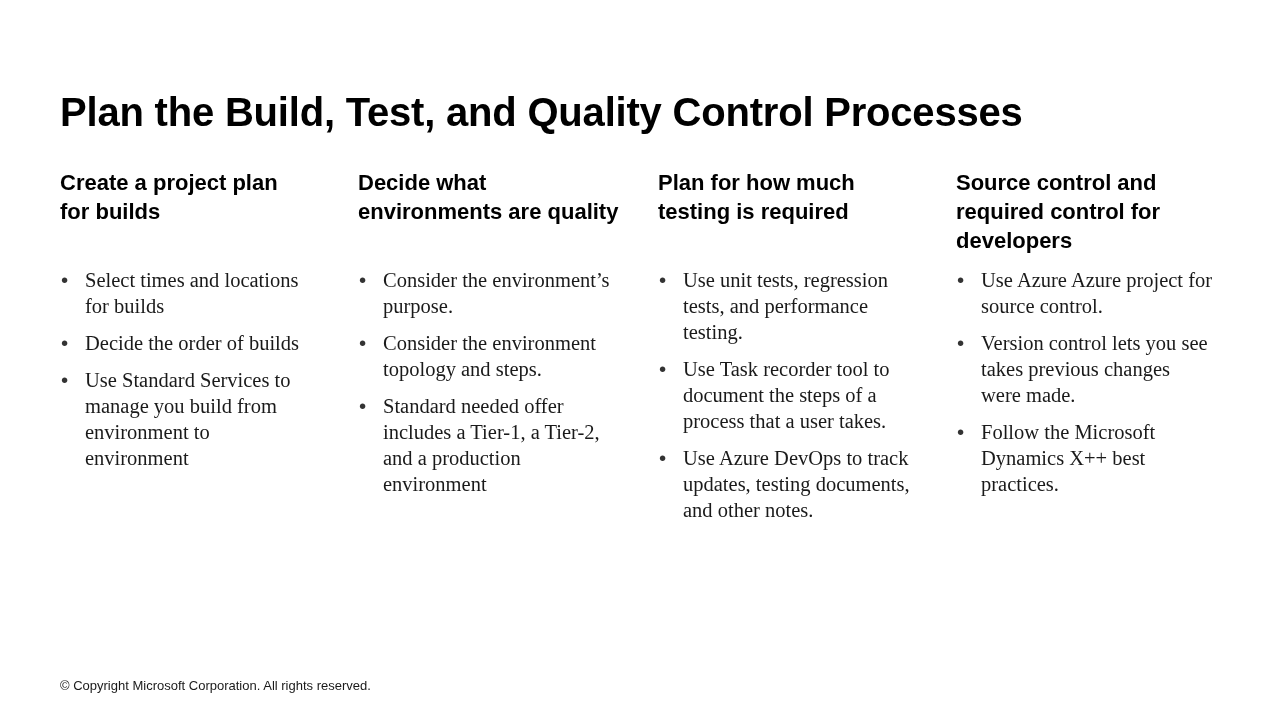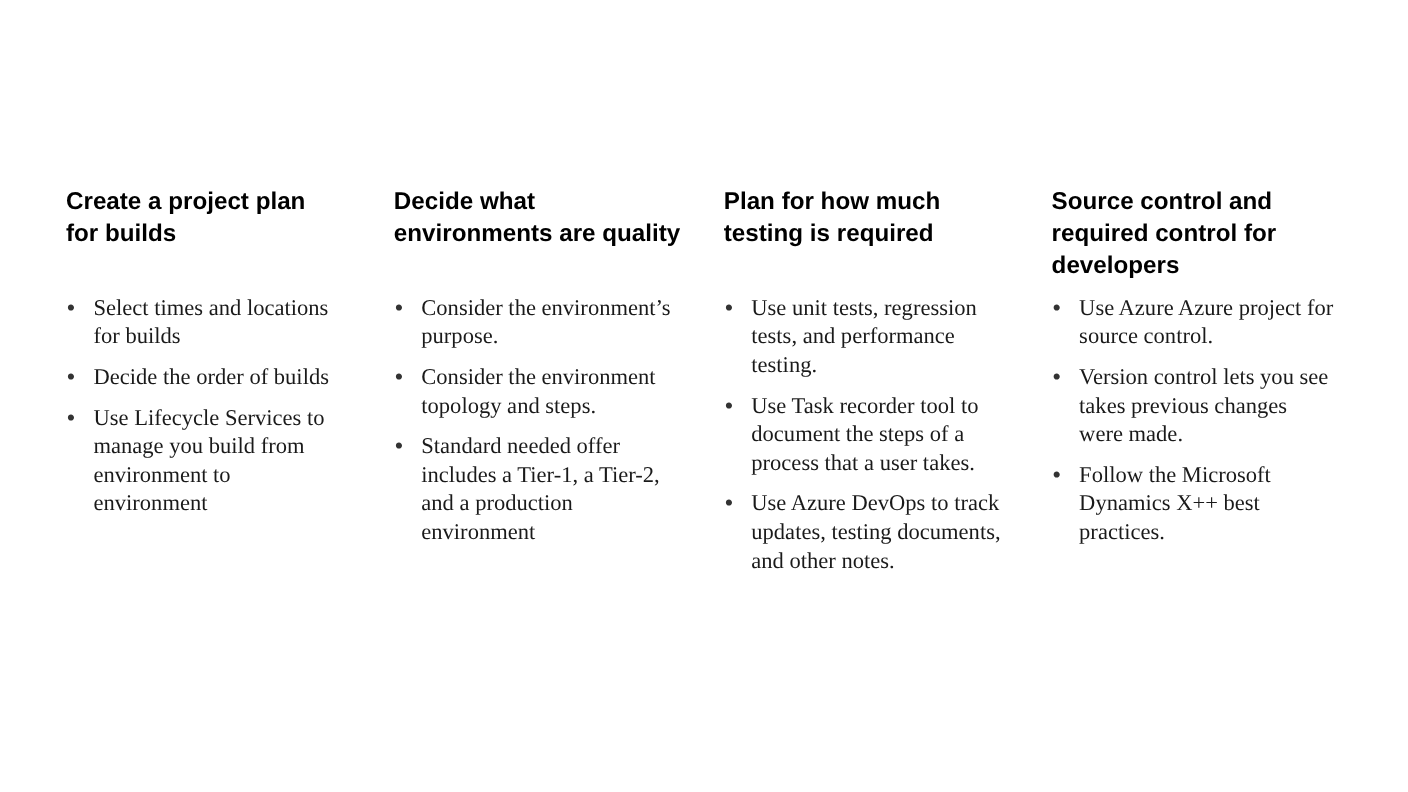--- a/index.html
+++ b/index.html
@@ -112,37 +112,38 @@
     font-weight: 400;
     color: #1a1a1a;
     white-space: nowrap;
   }
 </style>
 </head>
 <body>
 
 <div class="slide">
 
+  <h1 class="slide-title">Plan the Build, Test, and Quality Control Processes</h1>
 
   <div class="columns">
 
     <div class="column col-0">
       <h2 class="col-heading">Create a project plan for builds</h2>
       <ul class="bullets">
         <li class="bullet-item">
           <span class="bullet-dot">•</span>
           <span class="bullet-text">Select times and locations for builds</span>
         </li>
         <li class="bullet-item">
           <span class="bullet-dot">•</span>
           <span class="bullet-text">Decide the order of builds</span>
         </li>
         <li class="bullet-item">
           <span class="bullet-dot">•</span>
-          <span class="bullet-text">Use Lifecycle Services to manage you build from environment to environment</span>
+          <span class="bullet-text">Use Standard Services to manage you build from environment to environment</span>
         </li>
       </ul>
     </div>
 
     <div class="column col-1">
       <h2 class="col-heading">Decide what environments are quality</h2>
       <ul class="bullets">
         <li class="bullet-item">
           <span class="bullet-dot">•</span>
           <span class="bullet-text">Consider the environment’s purpose.</span>
@@ -189,14 +190,15 @@
         </li>
         <li class="bullet-item">
           <span class="bullet-dot">•</span>
           <span class="bullet-text">Follow the Microsoft Dynamics X++ best practices.</span>
         </li>
       </ul>
     </div>
 
   </div>
 
+  <div class="footer">© Copyright Microsoft Corporation. All rights reserved.</div>
 
 </div>
 
 </body></html>

